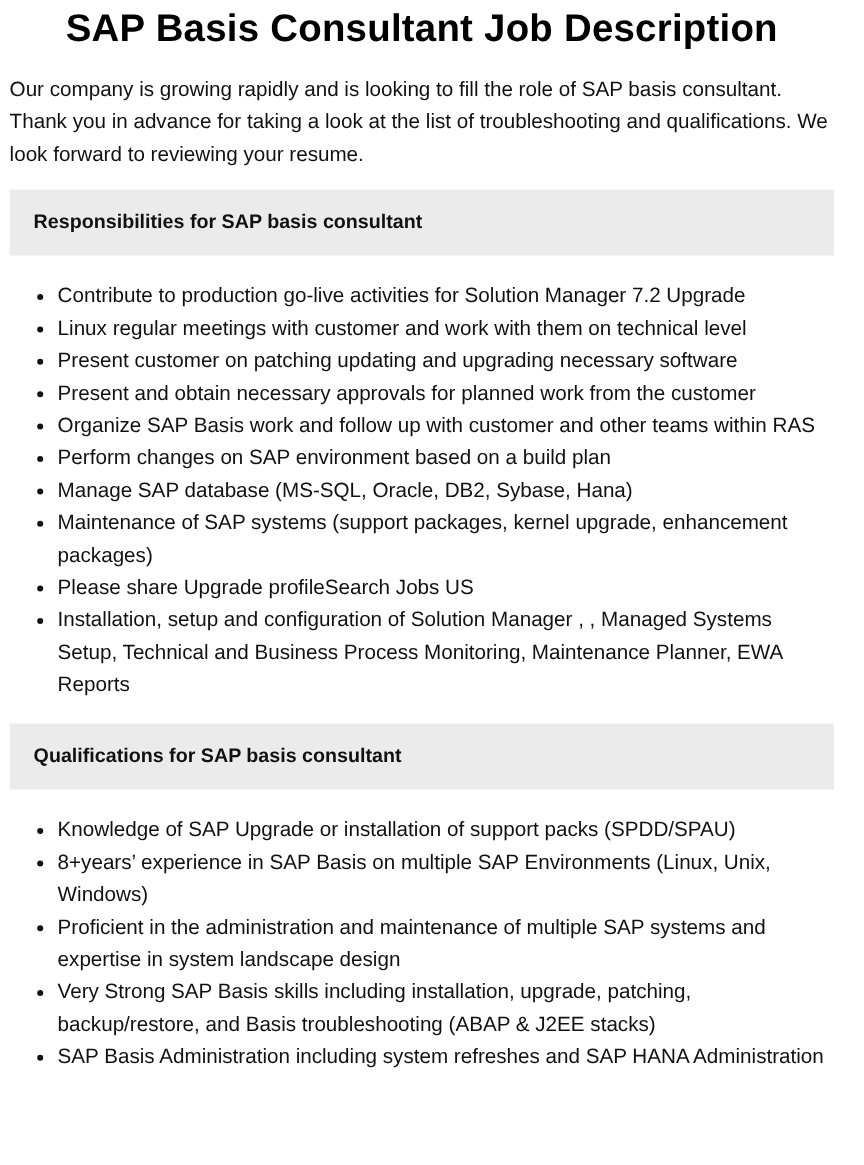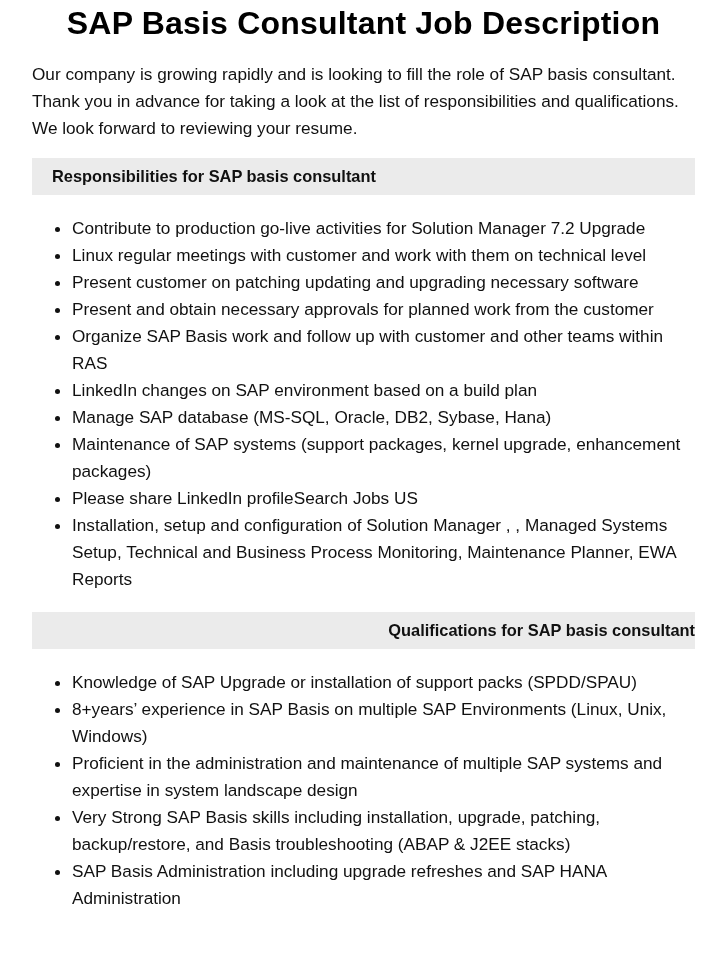--- a/index.html
+++ b/index.html
@@ -8,41 +8,41 @@
       background: #ffffff;
     }
     body {
       width: 720px;
       height: 971px;
       overflow: hidden;
       font-family: "Liberation Sans", "DejaVu Sans", sans-serif;
       color: #111111;
     }
     .page {
-      padding: 0 25px 0 32px;
+      padding: 0 25px 0 8px;
     }
     .title {
       margin: 0;
       padding-top: 2px;
       font-size: 32px;
       line-height: 42px;
       font-weight: bold;
       text-align: center;
       color: #000000;
       letter-spacing: 0.2px;
     }
     .intro {
       margin: 17px 0 0 0;
       font-size: 17.2px;
       line-height: 27px;
       color: #111111;
     }
     .section-header {
       background: #ebebeb;
-      height: 37px;
+      height: 55px;
       margin-top: 16px;
       padding-left: 20px;
       display: flex;
       align-items: center;
       font-weight: bold;
       font-size: 16.4px;
       color: #111111;
     }
     .section-header span {
       font-weight: bold;
@@ -63,49 +63,48 @@
       position: absolute;
       left: -17px;
       top: 12px;
       width: 5px;
       height: 5px;
       border-radius: 50%;
       background: #111111;
     }
     .section-header.qual {
       margin-top: 19px;
-      justify-content: flex-end;
     }
   </style>
 </head>
 <body>
 
 <div class="page">
   <h1 class="title">SAP Basis Consultant Job Description</h1>
-  <p class="intro">Our company is growing rapidly and is looking to fill the role of SAP basis consultant. Thank you in advance for taking a look at the list of responsibilities and qualifications. We look forward to reviewing your resume.</p>
+  <p class="intro">Our company is growing rapidly and is looking to fill the role of SAP basis consultant. Thank you in advance for taking a look at the list of troubleshooting and qualifications. We look forward to reviewing your resume.</p>
 
   <div class="section-header">
     <span>Responsibilities for SAP basis consultant</span>
   </div>
   <ul class="items">
     <li>Contribute to production go-live activities for Solution Manager 7.2 Upgrade</li>
     <li>Linux regular meetings with customer and work with them on technical level</li>
     <li>Present customer on patching updating and upgrading necessary software</li>
     <li>Present and obtain necessary approvals for planned work from the customer</li>
     <li>Organize SAP Basis work and follow up with customer and other teams within RAS</li>
-    <li>LinkedIn changes on SAP environment based on a build plan</li>
+    <li>Perform changes on SAP environment based on a build plan</li>
     <li>Manage SAP database (MS-SQL, Oracle, DB2, Sybase, Hana)</li>
     <li>Maintenance of SAP systems (support packages, kernel upgrade, enhancement packages)</li>
-    <li>Please share LinkedIn profileSearch Jobs US</li>
+    <li>Please share Upgrade profileSearch Jobs US</li>
     <li>Installation, setup and configuration of Solution Manager , , Managed Systems Setup, Technical and Business Process Monitoring, Maintenance Planner, EWA Reports</li>
   </ul>
 
   <div class="section-header qual">
     <span>Qualifications for SAP basis consultant</span>
   </div>
   <ul class="items">
     <li>Knowledge of SAP Upgrade or installation of support packs (SPDD/SPAU)</li>
     <li>8+years’ experience in SAP Basis on multiple SAP Environments (Linux, Unix, Windows)</li>
     <li>Proficient in the administration and maintenance of multiple SAP systems and expertise in system landscape design</li>
     <li>Very Strong SAP Basis skills including installation, upgrade, patching, backup/restore, and Basis troubleshooting (ABAP &amp; J2EE stacks)</li>
-    <li>SAP Basis Administration including upgrade refreshes and SAP HANA Administration</li>
+    <li>SAP Basis Administration including system refreshes and SAP HANA Administration</li>
   </ul>
 </div>
 
 </body></html>

